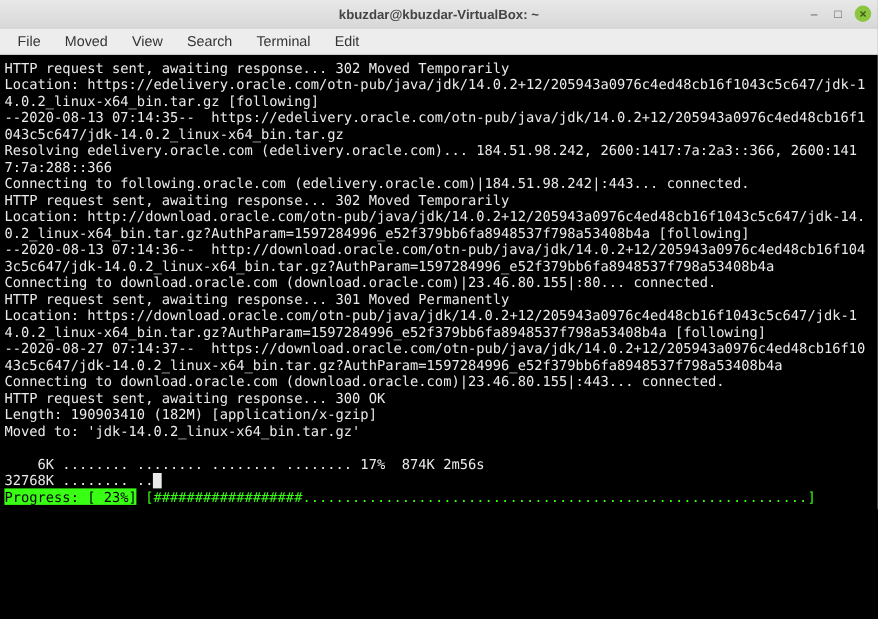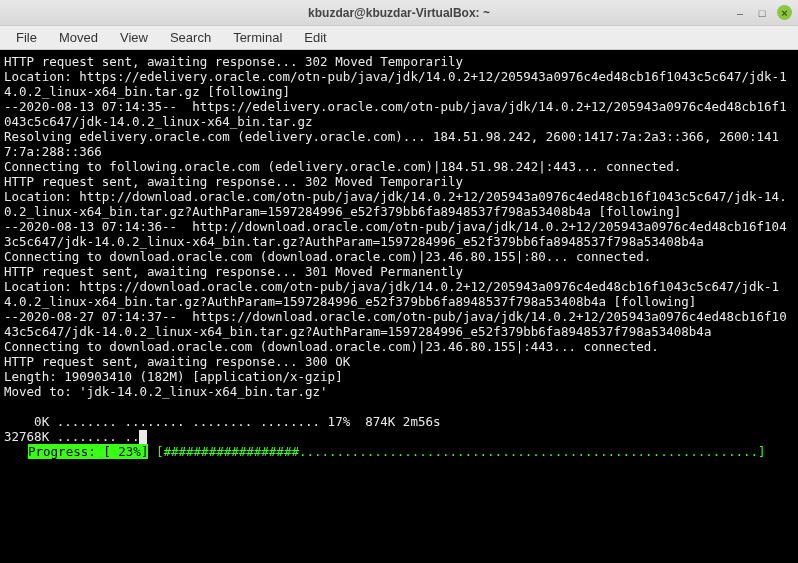--- a/index.html
+++ b/index.html
@@ -71,21 +71,21 @@
     font-size: 12.5px;
     line-height: 15px;
     padding: 4px 4px;
     height: calc(563px - 26px - 24px);
     white-space: pre-wrap;
     word-break: break-all;
     overflow: hidden;
   }
   .u { }
   .green { color: #39ff14; }
-  .bg-green { background: #39ff14; color: #000; margin-left: 24px; }
+  .bg-green { background: #39ff14; color: #000; }
   .cursor {
     display: inline-block;
     width: 8px;
     height: 14px;
     background: #eaeaea;
     vertical-align: text-bottom;
   }
 </style>
 </head>
 <body>
@@ -118,15 +118,15 @@
 <span>--2020-08-13 07:14:36--  http://download.oracle.com/otn-pub/java/jdk/14.0.2+12/205943a0976c4ed48cb16f1043c5c647/jdk-14.0.2_linux-x64_bin.tar.gz?AuthParam=1597284996_e52f379bb6fa8948537f798a53408b4a</span>
 <span>Connecting to download.oracle.com (download.oracle.com)|23.46.80.155|:80... connected.</span>
 <span>HTTP request sent, awaiting response... 301 Moved Permanently</span>
 <span><span>Location: </span><span class="u">https://download.oracle.com/otn-pub/java/jdk/14.0.2+12/205943a0976c4ed48cb16f1043c5c647/jdk-14.0.2_linux-x64_bin.tar.gz?AuthParam=1597284996_e52f379bb6fa8948537f798a53408b4a</span><span> [following]</span></span>
 <span>--2020-08-27 07:14:37--  https://download.oracle.com/otn-pub/java/jdk/14.0.2+12/205943a0976c4ed48cb16f1043c5c647/jdk-14.0.2_linux-x64_bin.tar.gz?AuthParam=1597284996_e52f379bb6fa8948537f798a53408b4a</span>
 <span>Connecting to download.oracle.com (download.oracle.com)|23.46.80.155|:443... connected.</span>
 <span>HTTP request sent, awaiting response... 300 OK</span>
 <span>Length: 190903410 (182M) [application/x-gzip]</span>
 <span>Moved to: 'jdk-14.0.2_linux-x64_bin.tar.gz'</span>
 <span></span>
-<span>    0K ........ ........ ........ ........ 17%  874K 2m56s</span>
+<span>    6K ........ ........ ........ ........ 17%  874K 2m56s</span>
 <span><span>32768K ........ ..</span><span class="cursor"></span></span>
 <span><span class="bg-green">Progress: [ 23%]</span><span class="green"> [##################</span><span class="green">.............................................................]</span></span></div>
 
 </body></html>

